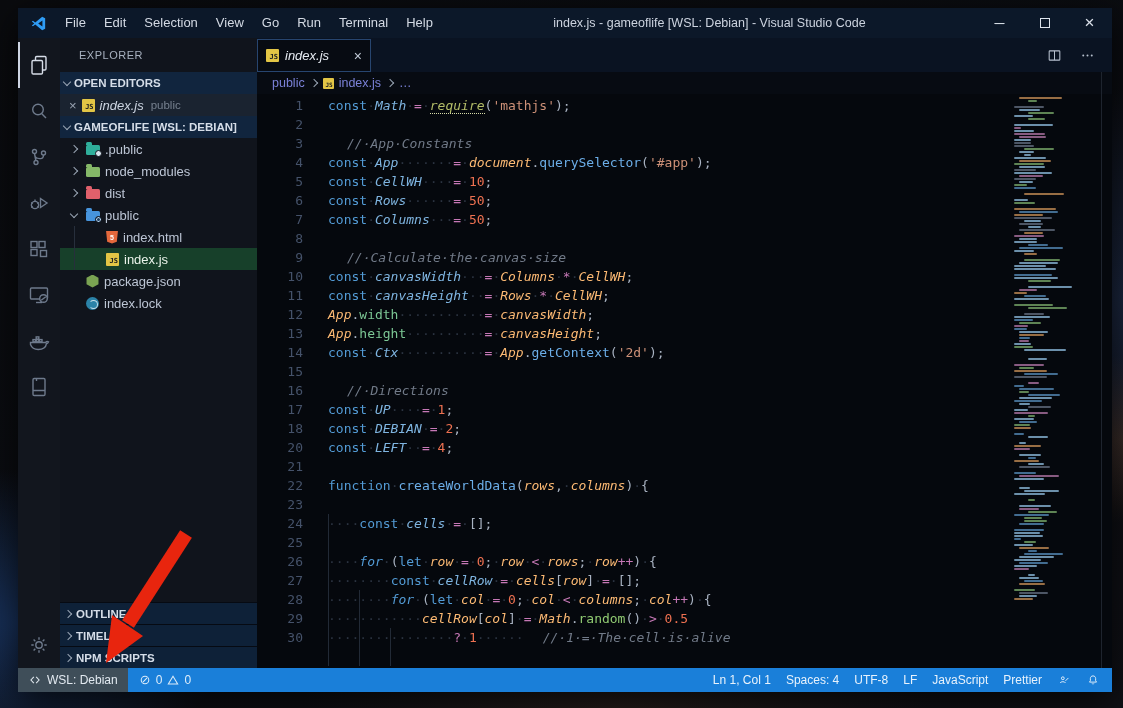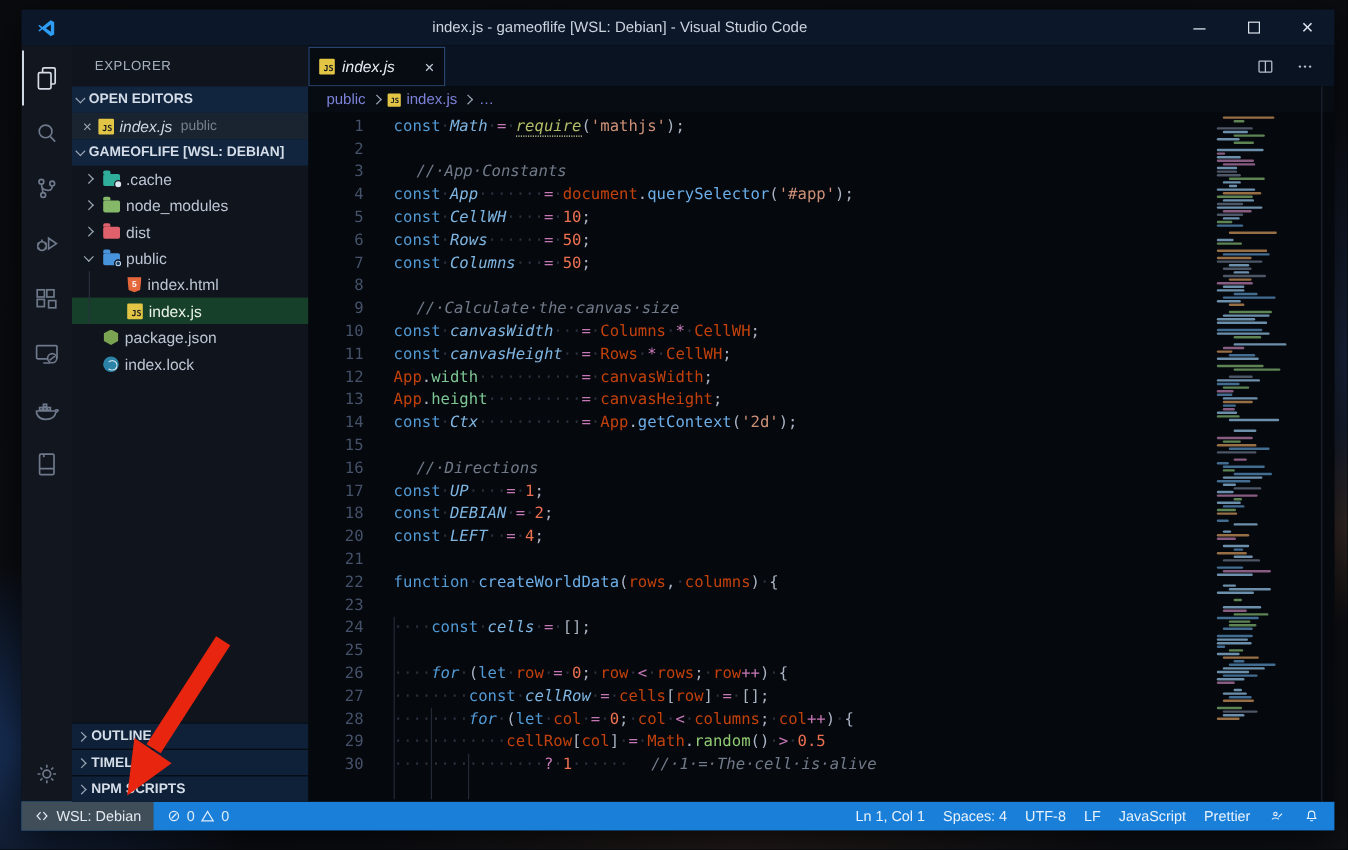--- a/index.html
+++ b/index.html
@@ -107,21 +107,21 @@
 
   .code-wrap { flex:1; position:relative; overflow:hidden; padding-top:2px;
     font-family:"DejaVu Sans Mono",monospace; font-size:13px; line-height:19px; }
   .code-line { display:flex; height:19px; white-space:pre; }
   .ln { width:46px; text-align:right; color:#45526a; flex-shrink:0;
     font-family:"DejaVu Sans Mono",monospace; }
   .lc { margin-left:25px; white-space:pre; }
   .tk-k  { color:#539bd5; }
   .tk-ki { color:#539bd5; font-style:italic; }
   .tk-v  { color:#7fb5e1; font-style:italic; }
-  .tk-id { color:#c2410c; }
+  .tk-id { color:#fdba74;font-style:italic; }
   .tk-fn { color:#6caee8; }
   .tk-gf { color:#8fc971; }
   .tk-pr { color:#7cc795; }
   .tk-s  { color:#ce9178; }
   .tk-n  { color:#ee7151; }
   .tk-c  { color:#717a88; font-style:italic;margin-left:19px; }
   .tk-o  { color:#c678b6; }
   .tk-p  { color:#a9b3c2; }
   .tk-w  { color:#2b3340; }
   .tk-rq { color:#b3bd68; font-style:italic; border-bottom:1px dotted #d7dca8; }
@@ -148,20 +148,30 @@
 
 <div class="desktop">
   <div class="window">
 
     <div class="titlebar">
       <span class="vscode-logo ic">
         <svg viewBox="0 0 24 24">
             <path fill="#2f9cf4" d="M17.2 2.6 7.4 10.7 4.2 8.2 2.6 9.1 6 12 2.6 14.9l1.6.9 3.2-2.5 9.8 8.1 4.2-2V4.6l-4.2-2zm.3 5.1v8.6L11.6 12l5.9-4.3z"></path>
           </svg>
       </span>
+      <div class="menus">
+          <span class="menu-item">File</span>
+          <span class="menu-item">Edit</span>
+          <span class="menu-item">Selection</span>
+          <span class="menu-item">View</span>
+          <span class="menu-item">Go</span>
+          <span class="menu-item">Run</span>
+          <span class="menu-item">Terminal</span>
+          <span class="menu-item">Help</span>
+        </div>
       <div class="title-text">index.js - gameoflife [WSL: Debian] - Visual Studio Code</div>
       <div class="win-btns">
         <div class="win-btn">
             <span>─</span>
           </div>
         <div class="win-btn">
             <span class="maxbox"></span>
           </div>
         <div class="win-btn close">
             <span>×</span>
@@ -276,21 +286,21 @@
           <span>GAMEOFLIFE [WSL: DEBIAN]</span>
         </div>
         <div class="tree" id="file-tree">
             <div class="tree-row">
               <span class="chevbox">
                 <span class="chev r"></span>
               </span>
               <span class="folder" style="background-color: rgb(47, 174, 155);">
                 <span class="ovl"></span>
               </span>
-              <span>.cache</span>
+              <span>.public</span>
             </div>
             <div class="tree-row">
               <span class="chevbox">
                 <span class="chev r"></span>
               </span>
               <span class="folder" style="background-color: rgb(133, 184, 104);"></span>
               <span>node_modules</span>
             </div>
             <div class="tree-row">
               <span class="chevbox">

